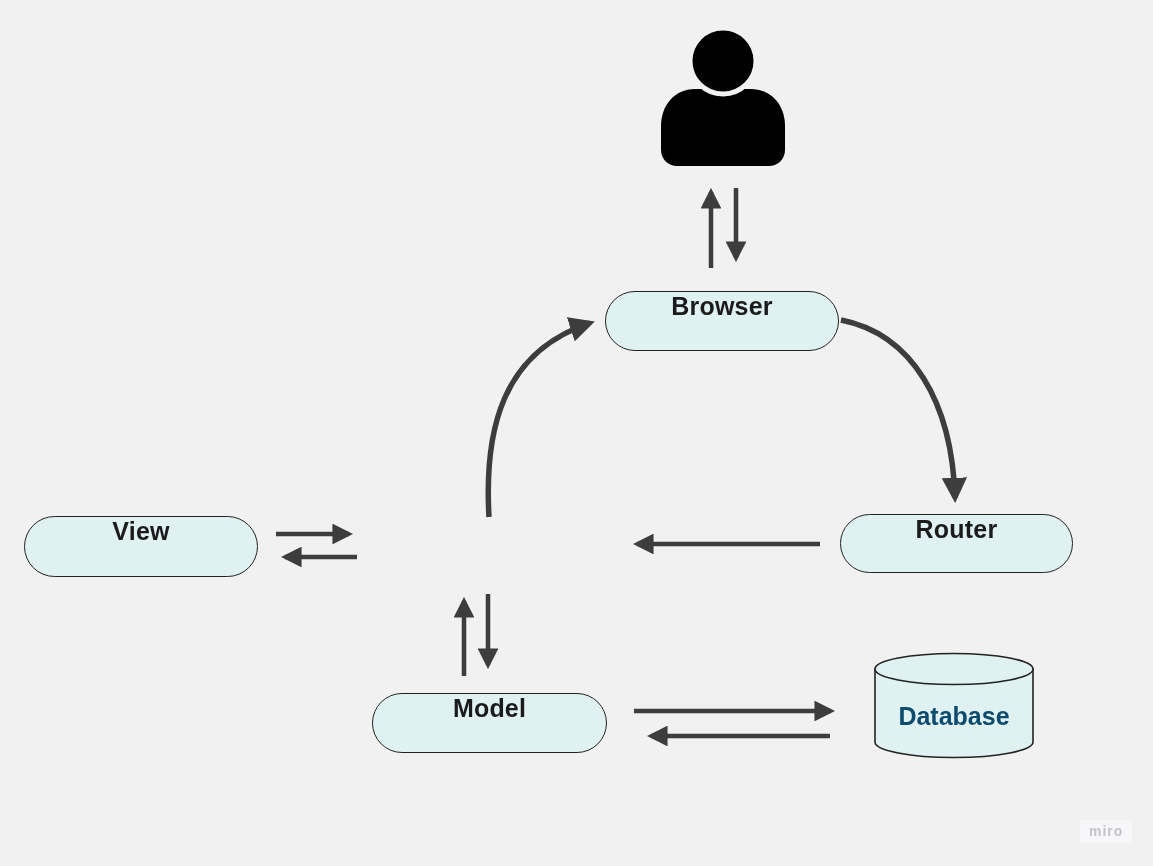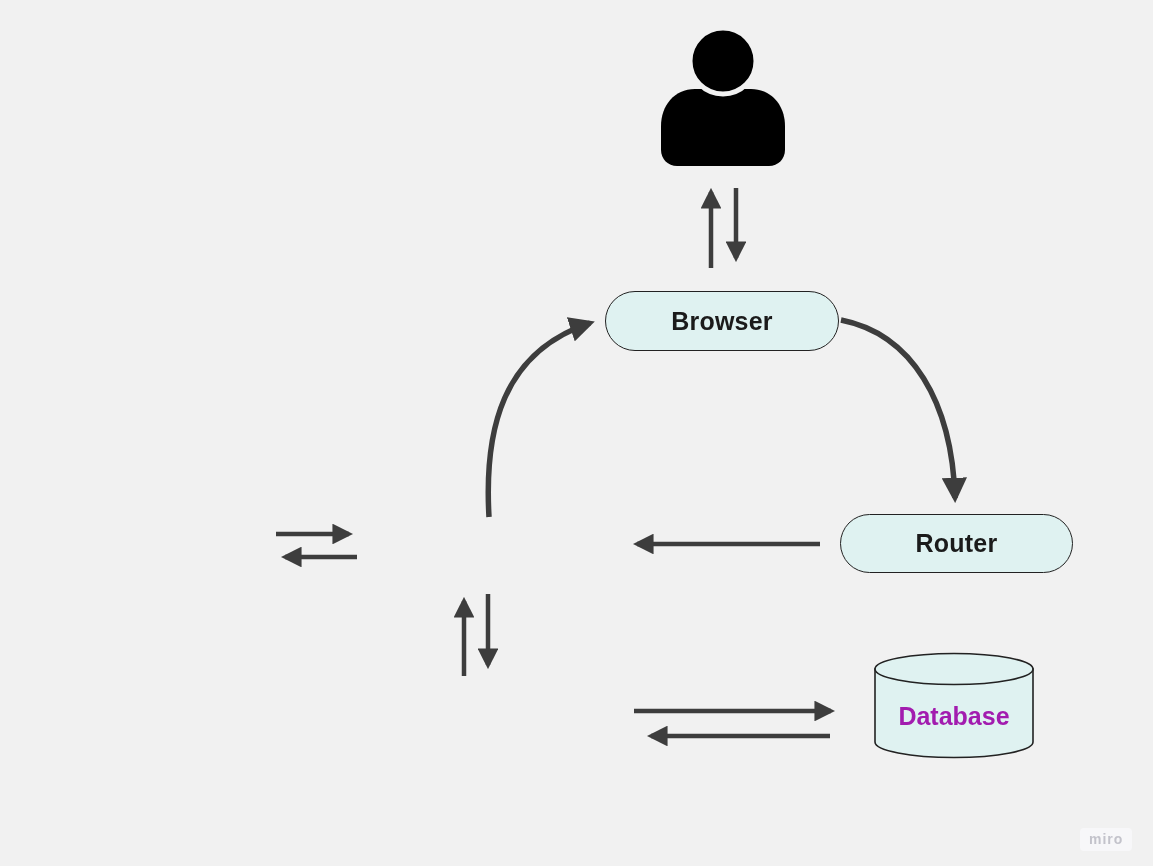--- a/index.html
+++ b/index.html
@@ -20,21 +20,21 @@
     left: 0;
     top: 0;
     width: 1153px;
     height: 866px;
     pointer-events: none;
   }
   .connectors path { pointer-events: stroke; }
   .node {
     position: absolute;
     display: flex;
-    align-items: center;
+    align-items: flex-start;
     justify-content: center;
     background: #dff2f1;
     border: 1.6px solid #222222;
     border-radius: 32px;
     box-sizing: border-box;
     color: #1b1b1b;
     font-size: 25px;
     font-weight: 700;
     letter-spacing: 0.2px;
     cursor: default;
@@ -57,36 +57,35 @@
     top: 652px;
     width: 160px;
     height: 108px;
   }
   .db-label {
     position: absolute;
     left: 874px;
     top: 702px;
     width: 160px;
     text-align: center;
-    color: #a21caf;
+    color: #0c4a6e;
     font-size: 25px;
     font-weight: 700;
   }
   .watermark {
     position: absolute;
     left: 1080px;
     top: 820px;
     padding: 3px 9px 4px 9px;
     background: #f7f7f9;
     border-radius: 4px;
     color: #c3c3cb;
     font-size: 14px;
     font-weight: 600;
     letter-spacing: 1px;
-    margin-top: 8px;
   }
 </style>
 </head>
 <body>
 
 <div class="canvas">
 
   <svg class="connectors" viewBox="0 0 1153 866" xmlns="http://www.w3.org/2000/svg">
     <defs>
       <marker id="ah" viewBox="0 0 10 10" refX="8" refY="5" markerWidth="4.6" markerHeight="4.6" orient="auto" markerUnits="strokeWidth">
@@ -117,26 +116,32 @@
     <svg viewBox="0 0 130 139" width="130" height="139" xmlns="http://www.w3.org/2000/svg">
       <path d="M37 62 C16 62 3 79 3 99 L3 123 C3 132 10 139 19 139 L111 139 C120 139 127 132 127 123 L127 99 C127 79 114 62 93 62 Z" fill="#000000"></path>
       <circle cx="65" cy="34" r="33" fill="#000000" stroke="#f1f1f1" stroke-width="5"></circle>
     </svg>
   </div>
 
   <div class="node node-browser">
     <span>Browser</span>
   </div>
 
+  <div class="node node-view">
+    <span>View</span>
+  </div>
 
 
   <div class="node node-router">
     <span>Router</span>
   </div>
 
+  <div class="node node-model">
+    <span>Model</span>
+  </div>
 
   <div class="db-box">
     <svg viewBox="0 0 160 108" width="160" height="108" xmlns="http://www.w3.org/2000/svg">
       <path d="M1 17 L1 90 A79 15.5 0 0 0 159 90 L159 17 Z" fill="#dff2f1" stroke="#222222" stroke-width="1.6"></path>
       <ellipse cx="80" cy="17" rx="79" ry="15.5" fill="#dff2f1" stroke="#222222" stroke-width="1.6"></ellipse>
     </svg>
   </div>
   <div class="db-label">Database</div>
 
   <div class="watermark">

